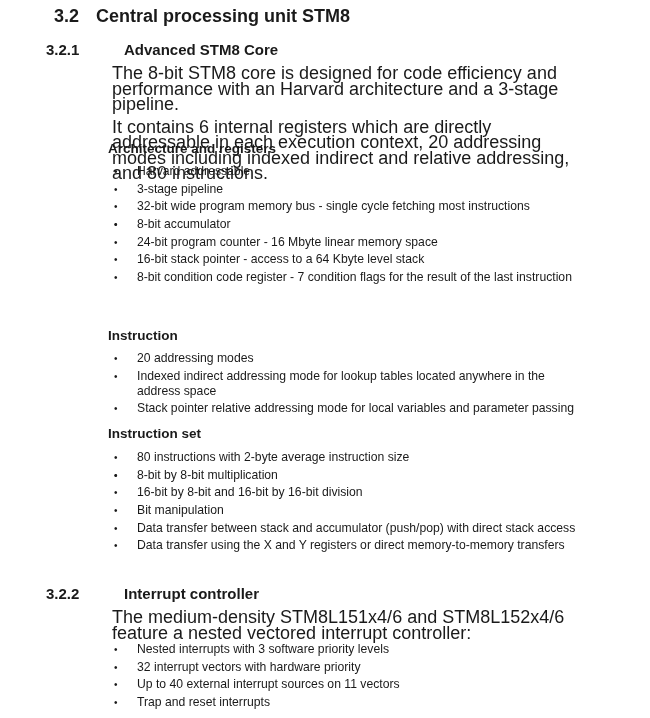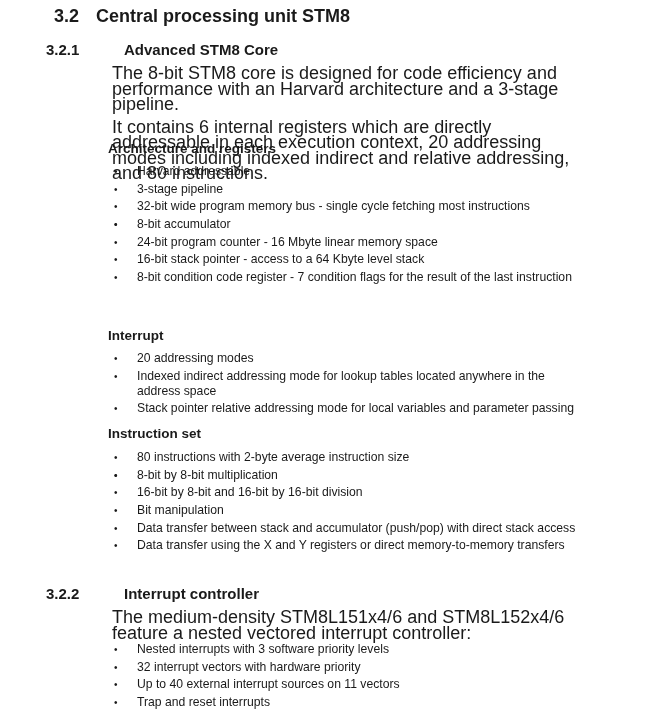--- a/index.html
+++ b/index.html
@@ -43,21 +43,21 @@
   <li><span class="bullet">•</span><span>Harvard addressable</span></li>
   <li><span class="bullet">•</span><span>3-stage pipeline</span></li>
   <li><span class="bullet">•</span><span>32-bit wide program memory bus - single cycle fetching most instructions</span></li>
   <li><span class="bullet">•</span></li>
   <li><span class="bullet">•</span><span>8-bit accumulator</span></li>
   <li><span class="bullet">•</span><span>24-bit program counter - 16 Mbyte linear memory space</span></li>
   <li><span class="bullet">•</span><span>16-bit stack pointer - access to a 64 Kbyte level stack</span></li>
   <li><span class="bullet">•</span><span>8-bit condition code register - 7 condition flags for the result of the last instruction</span></li>
 </ul>
 
-<div class="h4" style="top:328px;">Interrupt</div>
+<div class="h4" style="top:328px;">Instruction</div>
 <ul class="bl" style="top:351px;">
   <li><span class="bullet">•</span><span>20 addressing modes</span></li>
   <li><span class="bullet">•</span><span>Indexed indirect addressing mode for lookup tables located anywhere in the address space</span></li>
   <li><span class="bullet">•</span><span>Stack pointer relative addressing mode for local variables and parameter passing</span></li>
 </ul>
 
 <div class="h4" style="top:426px;">Instruction set</div>
 <ul class="bl" style="top:450px;">
   <li><span class="bullet">•</span><span>80 instructions with 2-byte average instruction size</span></li>
   <li><span class="bullet">•</span></li>

